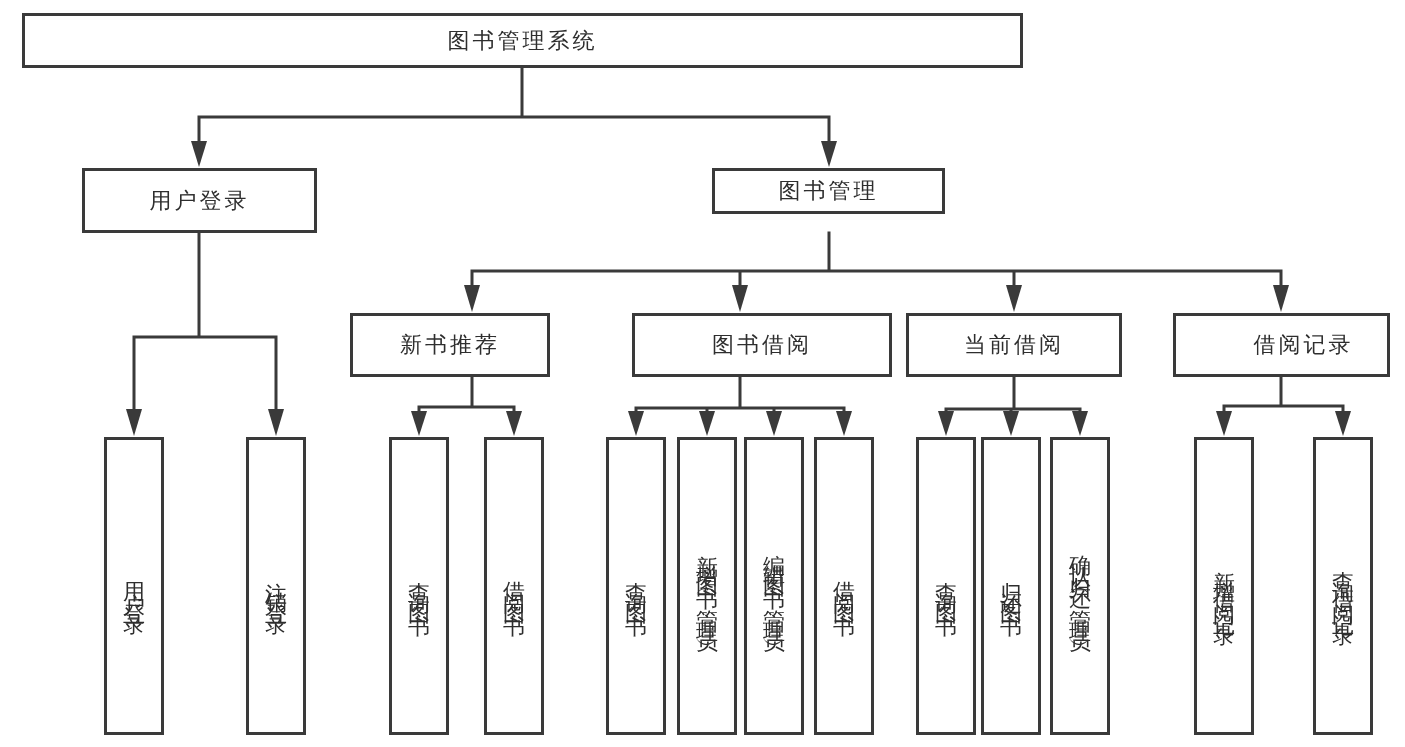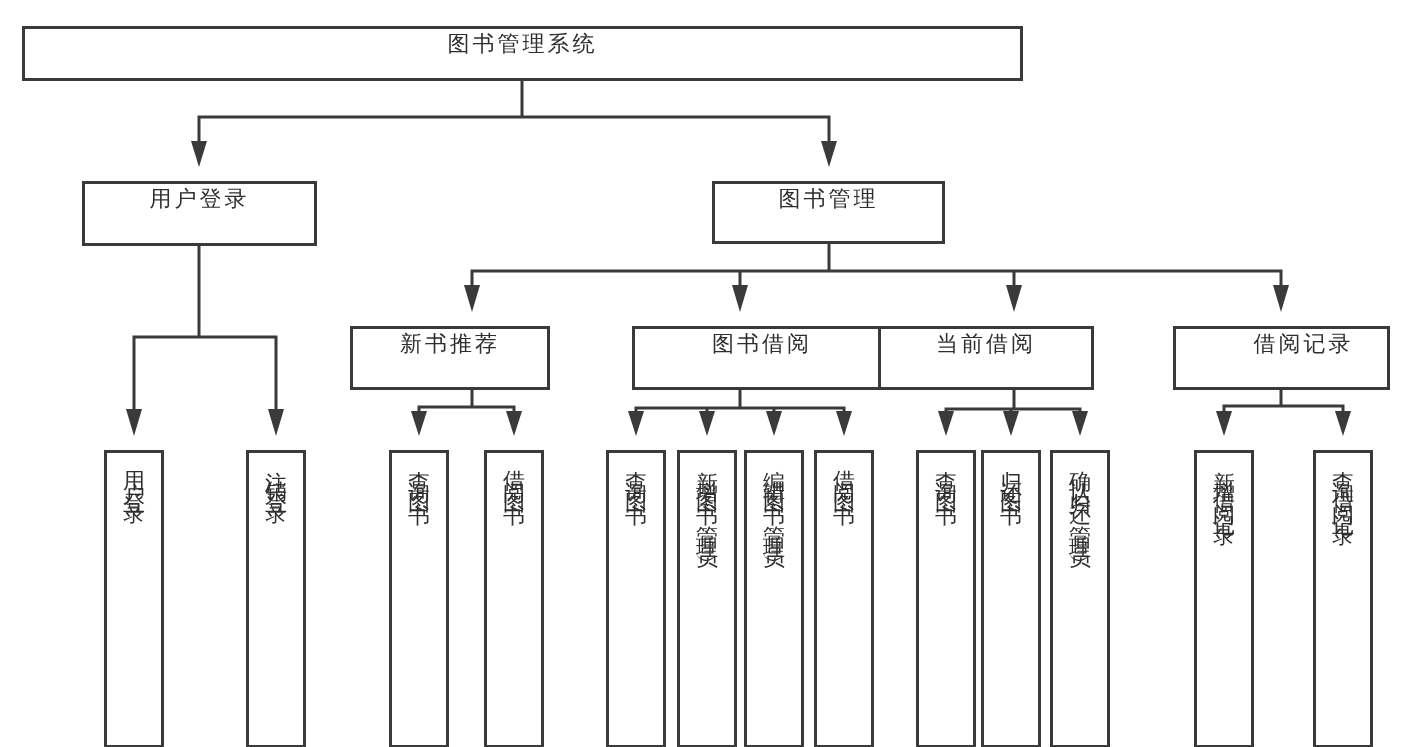--- a/index.html
+++ b/index.html
@@ -9,45 +9,44 @@
     background:#ffffff;
     overflow:hidden;
     font-family:"Liberation Sans","DejaVu Sans",sans-serif;
   }
   .connectors{position:absolute;left:0;top:0;z-index:1;}
   .node{
     position:absolute;
     box-sizing:border-box;
     background:#ffffff;
     border:3px solid #3a3a3a;
-    display:flex;justify-content:center;
+    display:flex;align-items:center;justify-content:center;
     color:#2e2e2e;
     z-index:2;
-    margin-top:13px;
   }
   .h-node span{font-size:22px;letter-spacing:3px;white-space:nowrap;}
   .v-node span{
     writing-mode:vertical-lr;
     -webkit-writing-mode:vertical-lr;
     text-orientation:upright;
     -webkit-text-orientation:upright;
     font-size:22px;
     letter-spacing:11px;
     line-height:1;
     white-space:nowrap;
   }
   
   .root{left:22px;top:13px;width:1001px;height:55px;}
   
   .l2a{left:82px;top:168px;width:235px;height:65px;}
-  .l2b{left:712px;top:168px;width:233px;height:63px;}
+  .l2b{left:712px;top:168px;width:233px;height:46px;}
   
   .l3a{left:350px;top:313px;width:200px;height:64px;}
   .l3b{left:632px;top:313px;width:260px;height:64px;}
-  .l3c{left:878px;top:313px;width:216px;height:64px;}
+  .l3c{left:906px;top:313px;width:216px;height:64px;}
   .l3d{left:1173px;top:313px;width:217px;height:64px;padding-left:44px;}
   
   .leaf{top:437px;height:298px;width:60px;}
   .a1{left:104px;}.a2{left:246px;}
   .b1{left:389px;}.b2{left:484px;}
   .c1{left:606px;}.c2{left:677px;}.c3{left:744px;}.c4{left:814px;}
   .d1{left:916px;}.d2{left:981px;}.d3{left:1050px;}
   .e1{left:1194px;}.e2{left:1313px;}
   .watermark{
     position:absolute;

